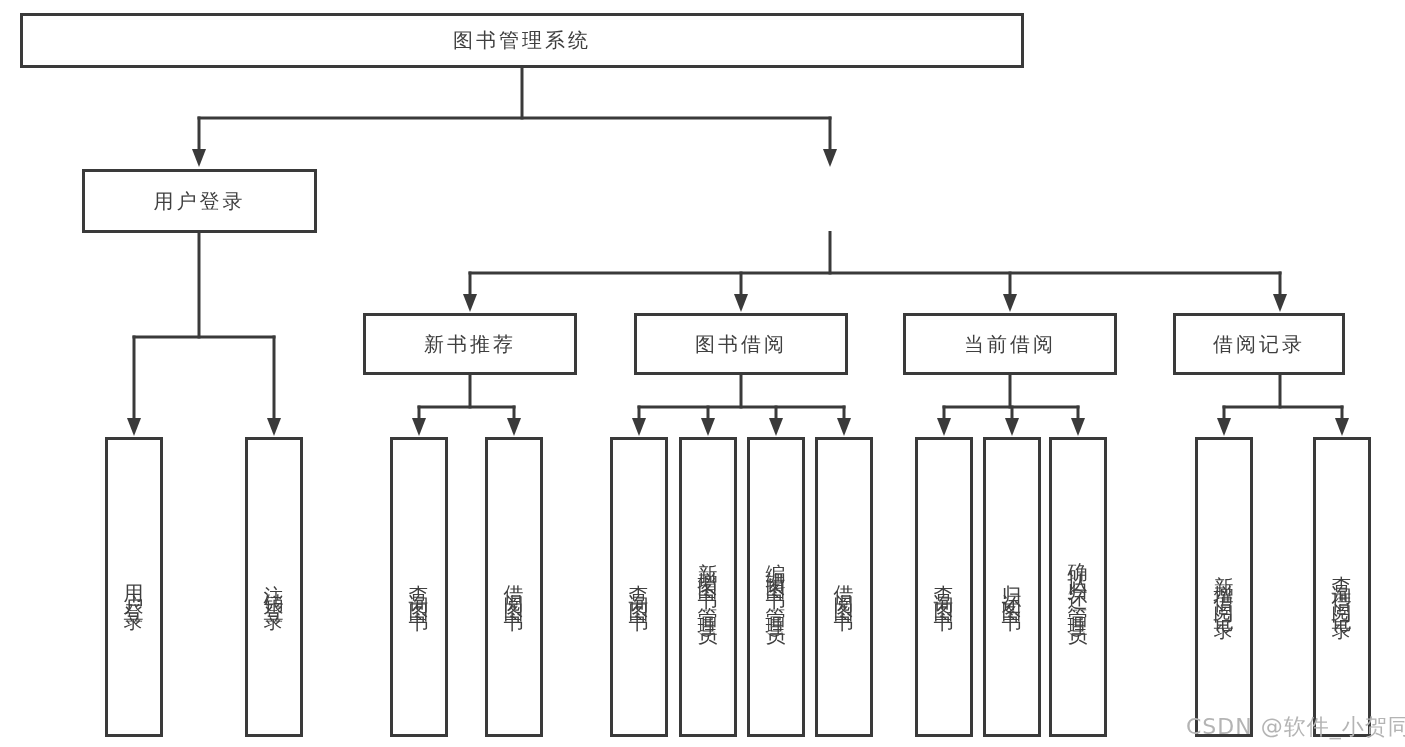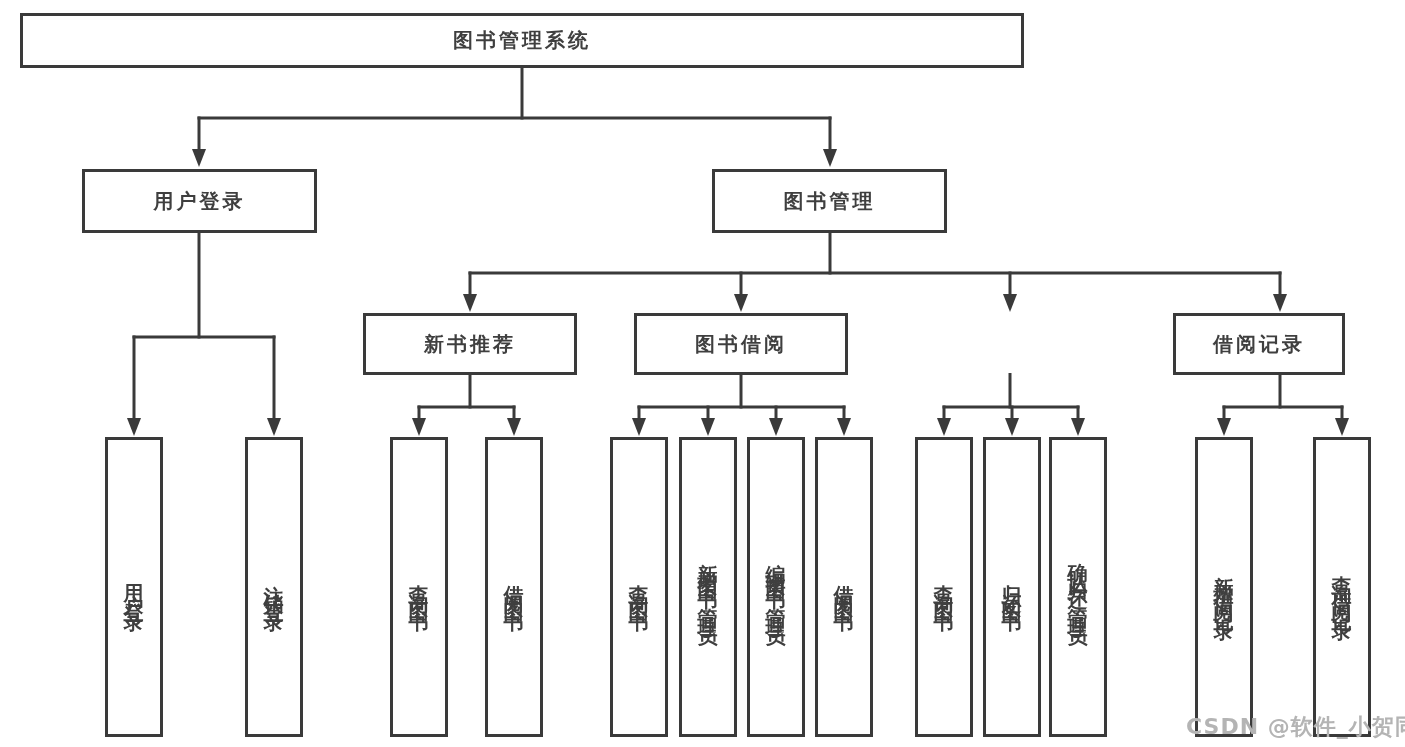--- a/index.html
+++ b/index.html
@@ -8,21 +8,20 @@
     --wm:#b4b4b4;
     --bg:#ffffff;
   }
   html,body{margin:0;padding:0;background:var(--bg);}
   .stage{
     position:relative;
     width:1405px;height:747px;
     background:var(--bg);
     font-family:"DejaVu Sans","Liberation Sans",sans-serif;
     overflow:hidden;
-    font-weight:bold;
   }
   .wires{position:absolute;left:0;top:0;}
   .wires line{stroke:var(--line);stroke-width:3;}
   .wires .ah{fill:var(--line);stroke:none;}
   .box{
     position:absolute;box-sizing:border-box;
     background:#fff;border:3px solid var(--line);
     display:flex;align-items:center;justify-content:center;
     color:var(--text);
   }
@@ -95,29 +94,29 @@
     <line x1="1342" y1="405.5" x2="1342" y2="419" marker-end="url(#ah)"></line>
   </svg>
 
   <div class="box" style="left:20px;top:13px;width:1004px;height:55px">
     <span class="hlabel">图书管理系统</span>
   </div>
 
   <div class="box" style="left:82px;top:169px;width:235px;height:64px">
     <span class="hlabel">用户登录</span>
   </div>
-  <div class="box" style="left:712px;top:169px;width:235px;height:64px">
-    <span class="hlabel">图书管理</span>
-  </div>
 
   <div class="box" style="left:363px;top:313px;width:214px;height:62px">
     <span class="hlabel">新书推荐</span>
   </div>
   <div class="box" style="left:634px;top:313px;width:214px;height:62px">
     <span class="hlabel">图书借阅</span>
+  </div>
+  <div class="box" style="left:903px;top:313px;width:214px;height:62px">
+    <span class="hlabel">当前借阅</span>
   </div>
   <div class="box" style="left:1173px;top:313px;width:172px;height:62px">
     <span class="hlabel">借阅记录</span>
   </div>
 
   <div class="box leaf" style="left:105px;top:437px">
     <span class="vtext">用户登录</span>
   </div>
   <div class="box leaf" style="left:245px;top:437px">
     <span class="vtext">注销登录</span>

